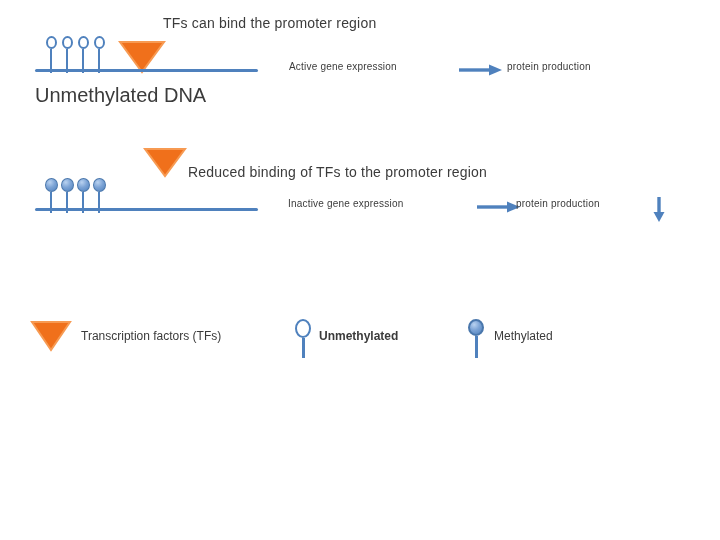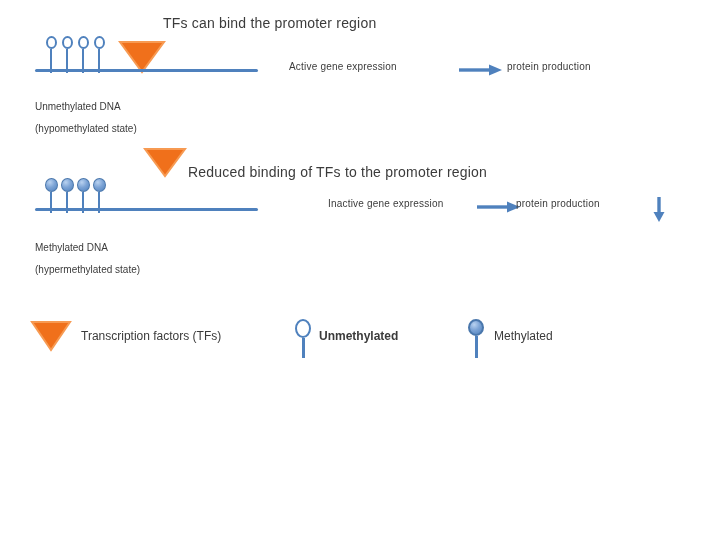--- a/index.html
+++ b/index.html
@@ -3,21 +3,21 @@
 <meta charset="utf-8">
 <style>
   html,body { margin:0; padding:0; background:#fff; }
   #canvas {
     position:relative; width:720px; height:540px; background:#ffffff;
     font-family:"Liberation Sans", sans-serif; color:#3b3b3b; overflow:hidden;
   }
   .abs { position:absolute; }
   .annot { font-size:14px; letter-spacing:0.2px; white-space:nowrap; }
   .main-text { font-size:10px; letter-spacing:0.2px; white-space:nowrap;text-align:right; }
-  .caption { font-size:10px; line-height:22px; white-space:nowrap;margin-top:12px; }
+  .caption { font-size:20px; line-height:22px; white-space:nowrap; }
   .legend-text { font-size:12px; white-space:nowrap; }
 
   
   .dna-line { height:3px; width:223px; background:#4f81bd; border-radius:2px; }
 
   
   .lolli { position:absolute; width:14px; text-align:center; }
   .lolli .head {
     width:11px; height:13px; margin:0 auto; box-sizing:border-box;
     border:2px solid #4f81bd; border-radius:50%; background:#ffffff;
@@ -77,21 +77,20 @@
     <svg width="46" height="14" viewBox="0 0 46 14">
       <line x1="2" y1="7" x2="33" y2="7" stroke="#4f81bd" stroke-width="3.4"></line>
       <polygon points="32,1.5 32,12.5 45,7" fill="#4f81bd"></polygon>
     </svg>
   </div>
 
   <div class="abs main-text" style="left:507px; top:61px;">protein production</div>
 
   <div class="abs caption" style="left:35px; top:84px;">
     <div>Unmethylated DNA</div>
-    <div>(hypomethylated state)</div>
   </div>
 
   <div class="abs" style="left:143px; top:147px;">
     <svg width="44" height="31" viewBox="0 0 44 31">
       <polygon points="2,2 42,2 22,29" fill="#f0701b" stroke="#f79a52" stroke-width="2"></polygon>
     </svg>
   </div>
 
   <div class="abs annot" style="left:188px; top:154px;margin-top:10px;">Reduced binding of TFs to the promoter region</div>
 
@@ -107,42 +106,38 @@
       <div class="head"></div>
       <div class="stem" style="height:21px;"></div>
     </div>
   <div class="lolli filled" style="left:92px; top:178px;">
       <div class="head"></div>
       <div class="stem" style="height:21px;"></div>
     </div>
 
   <div class="abs dna-line" style="left:35px; top:208px;"></div>
 
-  <div class="abs main-text" style="left:288px; top:198px;margin-left:40px;">Inactive gene expression</div>
+  <div class="abs main-text" style="left:288px; top:198px;">Inactive gene expression</div>
 
   <div class="abs" style="left:475px; top:200px;">
     <svg width="46" height="14" viewBox="0 0 46 14">
       <line x1="2" y1="7" x2="33" y2="7" stroke="#4f81bd" stroke-width="3.4"></line>
       <polygon points="32,1.5 32,12.5 45,7" fill="#4f81bd"></polygon>
     </svg>
   </div>
 
   <div class="abs main-text" style="left:516px; top:198px;">protein production</div>
 
   <div class="abs" style="left:652px; top:195px;">
     <svg width="14" height="28" viewBox="0 0 14 28">
       <line x1="7" y1="2" x2="7" y2="18" stroke="#4f81bd" stroke-width="3.4"></line>
       <polygon points="1.5,17 12.5,17 7,27" fill="#4f81bd"></polygon>
     </svg>
   </div>
 
-  <div class="abs caption" style="left:35px; top:225px;">
-    <div>Methylated DNA</div>
-    <div>(hypermethylated state)</div>
-  </div>
 
   <div class="abs" style="left:30px; top:320px;">
     <svg width="42" height="32" viewBox="0 0 42 32">
       <polygon points="2,2 40,2 21,30" fill="#f0701b" stroke="#f79a52" stroke-width="2"></polygon>
     </svg>
   </div>
   <div class="abs legend-text" style="left:81px; top:329px;">Transcription factors (TFs)</div>
 
   <div class="lolli lg" style="left:294px; top:319px;">
     <div class="head"></div>

